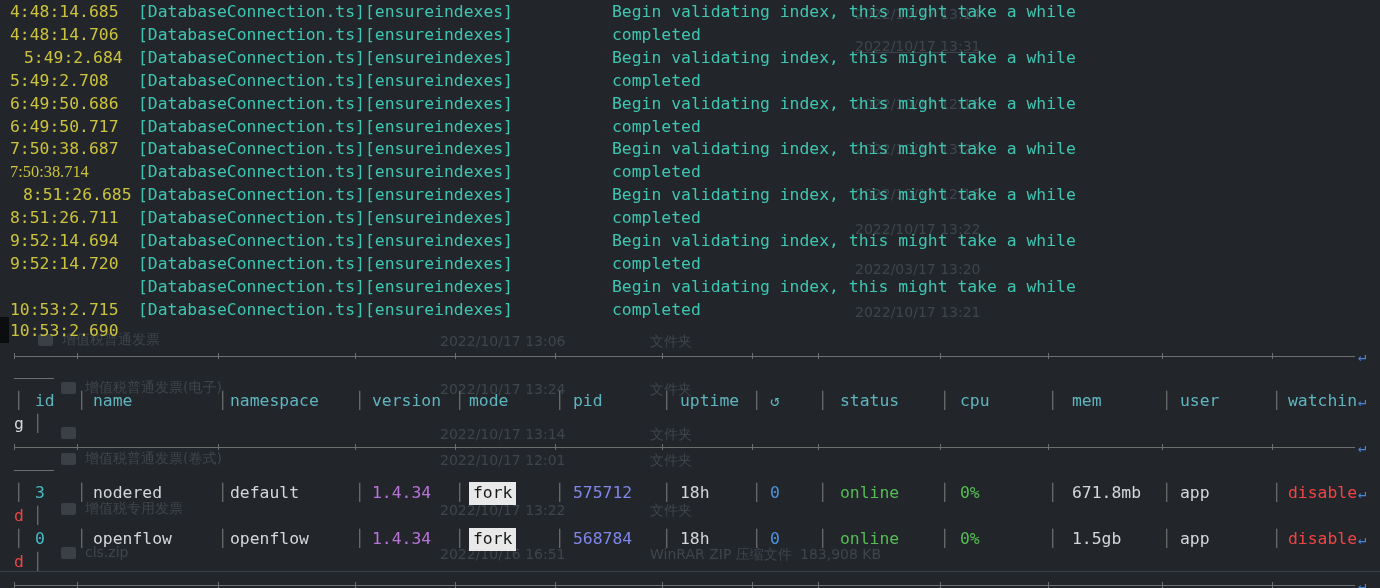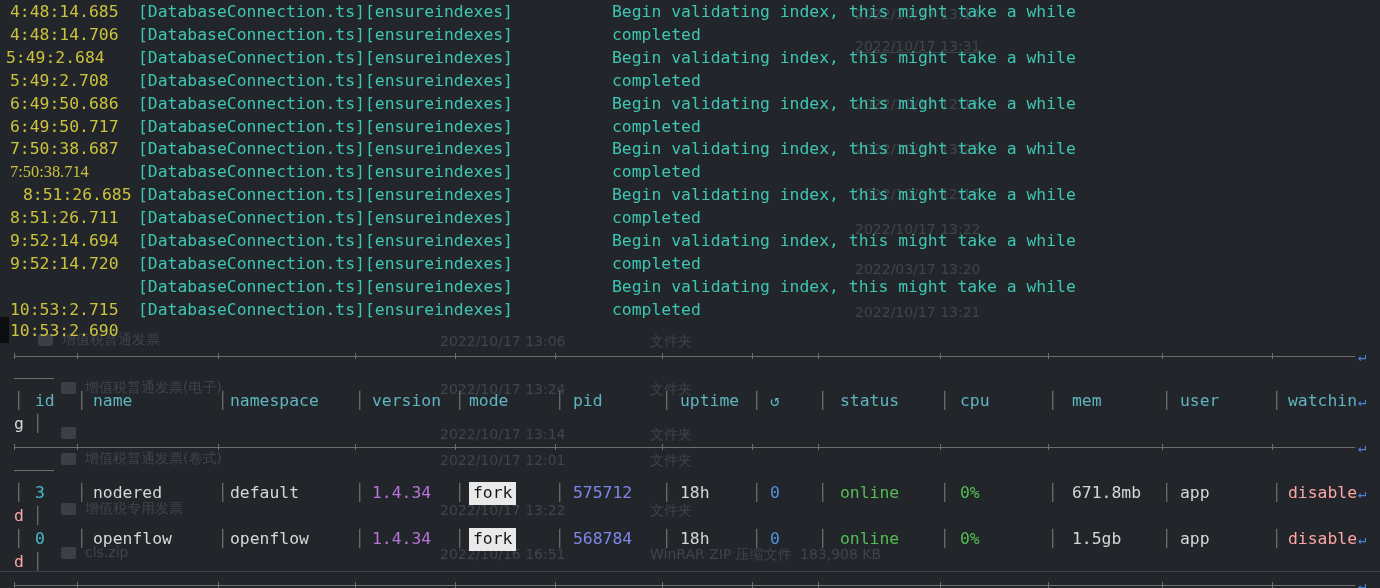--- a/index.html
+++ b/index.html
@@ -24,21 +24,21 @@
   .msgc   { color:#3ec6b2; }
   .fg     { color:#d4d7da; }
   .pgreen { color:#56b545; }
   .blue   { color:#4d97d9; }
   .th     { color:#5fb4c0; }
   .cyan   { color:#46bac6; }
   .magenta{ color:#b873d8; }
   .violet { color:#7e86e8; }
   .rblue  { color:#4f93dc; }
   .green  { color:#54bd54;text-align:center; }
-  .dim    { color:#fca5a5; }
+  .dim    { color:#ef4444; }
   .pipe   { color:#6e6e6e; }
   .arrow  { color:#4a84da; font-size:14px; }
   .fork   { background:#e9e9e9; color:#16181a; padding:0 4px; }
   .hline  { position:absolute; height:1px; background:#6e6e6e; }
   .tick   { position:absolute; width:1px; height:6px; background:#6e6e6e; }
   .prompt-cmd { margin-left:10px; }
 </style>
 </head>
 <body>
 
@@ -79,21 +79,21 @@
       <span class="ghost" style="left: 855px; top: 186px;">2022/10/17 12:16</span>
       <span class="ghost" style="left: 855px; top: 221px;">2022/10/17 13:22</span>
       <span class="ghost" style="left: 855px; top: 261px;">2022/03/17 13:20</span>
       <span class="ghost" style="left: 855px; top: 304px;">2022/10/17 13:21</span>
     </div>
 
   <div id="terminal-content">
 
   <div class="tline" style="top: 1px;"><span class="cell yellow" style="left: 10px;">4:48:14.685</span><span class="cell tagc" style="left: 138px;">[DatabaseConnection.ts][ensureindexes]</span><span class="cell msgc" style="left: 612px;">Begin validating index, this might take a while</span></div>
       <div class="tline" style="top: 23.9px;"><span class="cell yellow" style="left: 10px;">4:48:14.706</span><span class="cell tagc" style="left: 138px;">[DatabaseConnection.ts][ensureindexes]</span><span class="cell msgc" style="left: 612px;">completed</span></div>
-      <div class="tline" style="top: 46.8px;"><span class="cell yellow" style="left: 6px;">5:49:2.684</span><span class="cell tagc" style="left: 138px;">[DatabaseConnection.ts][ensureindexes]</span><span class="cell msgc" style="left: 612px;">Begin validating index, this might take a while</span></div>
+      <div class="tline" style="top: 46.8px;"><span class="cell yellow" style="left: 24px;">5:49:2.684</span><span class="cell tagc" style="left: 138px;">[DatabaseConnection.ts][ensureindexes]</span><span class="cell msgc" style="left: 612px;">Begin validating index, this might take a while</span></div>
       <div class="tline" style="top: 69.7px;"><span class="cell yellow" style="left: 10px;">5:49:2.708</span><span class="cell tagc" style="left: 138px;">[DatabaseConnection.ts][ensureindexes]</span><span class="cell msgc" style="left: 612px;">completed</span></div>
       <div class="tline" style="top: 92.6px;"><span class="cell yellow" style="left: 10px;">6:49:50.686</span><span class="cell tagc" style="left: 138px;">[DatabaseConnection.ts][ensureindexes]</span><span class="cell msgc" style="left: 612px;">Begin validating index, this might take a while</span></div>
       <div class="tline" style="top: 115.5px;"><span class="cell yellow" style="left: 10px;">6:49:50.717</span><span class="cell tagc" style="left: 138px;">[DatabaseConnection.ts][ensureindexes]</span><span class="cell msgc" style="left: 612px;">completed</span></div>
       <div class="tline" style="top: 138.4px;"><span class="cell yellow" style="left: 10px;">7:50:38.687</span><span class="cell tagc" style="left: 138px;">[DatabaseConnection.ts][ensureindexes]</span><span class="cell msgc" style="left: 612px;">Begin validating index, this might take a while</span></div>
       <div class="tline" style="top: 161.3px;"><span class="cell yellow" style="left: 10px; font-family: Liberation Serif, serif;">7:50:38.714</span><span class="cell tagc" style="left: 138px;">[DatabaseConnection.ts][ensureindexes]</span><span class="cell msgc" style="left: 612px;">completed</span></div>
       <div class="tline" style="top: 184.2px;"><span class="cell yellow" style="left: 23px;">8:51:26.685</span><span class="cell tagc" style="left: 138px;">[DatabaseConnection.ts][ensureindexes]</span><span class="cell msgc" style="left: 612px;">Begin validating index, this might take a while</span></div>
       <div class="tline" style="top: 207.1px;"><span class="cell yellow" style="left: 10px;">8:51:26.711</span><span class="cell tagc" style="left: 138px;">[DatabaseConnection.ts][ensureindexes]</span><span class="cell msgc" style="left: 612px;">completed</span></div>
       <div class="tline" style="top: 230px;"><span class="cell yellow" style="left: 10px;">9:52:14.694</span><span class="cell tagc" style="left: 138px;">[DatabaseConnection.ts][ensureindexes]</span><span class="cell msgc" style="left: 612px;">Begin validating index, this might take a while</span></div>
       <div class="tline" style="top: 252.9px;"><span class="cell yellow" style="left: 10px;">9:52:14.720</span><span class="cell tagc" style="left: 138px;">[DatabaseConnection.ts][ensureindexes]</span><span class="cell msgc" style="left: 612px;">completed</span></div>
       <div class="tline" style="top: 275.8px;"><span class="cell yellow" style="left: 10px; margin-top: 44px;">10:53:2.690</span><span class="cell tagc" style="left: 138px;">[DatabaseConnection.ts][ensureindexes]</span><span class="cell msgc" style="left: 612px;">Begin validating index, this might take a while</span></div>

